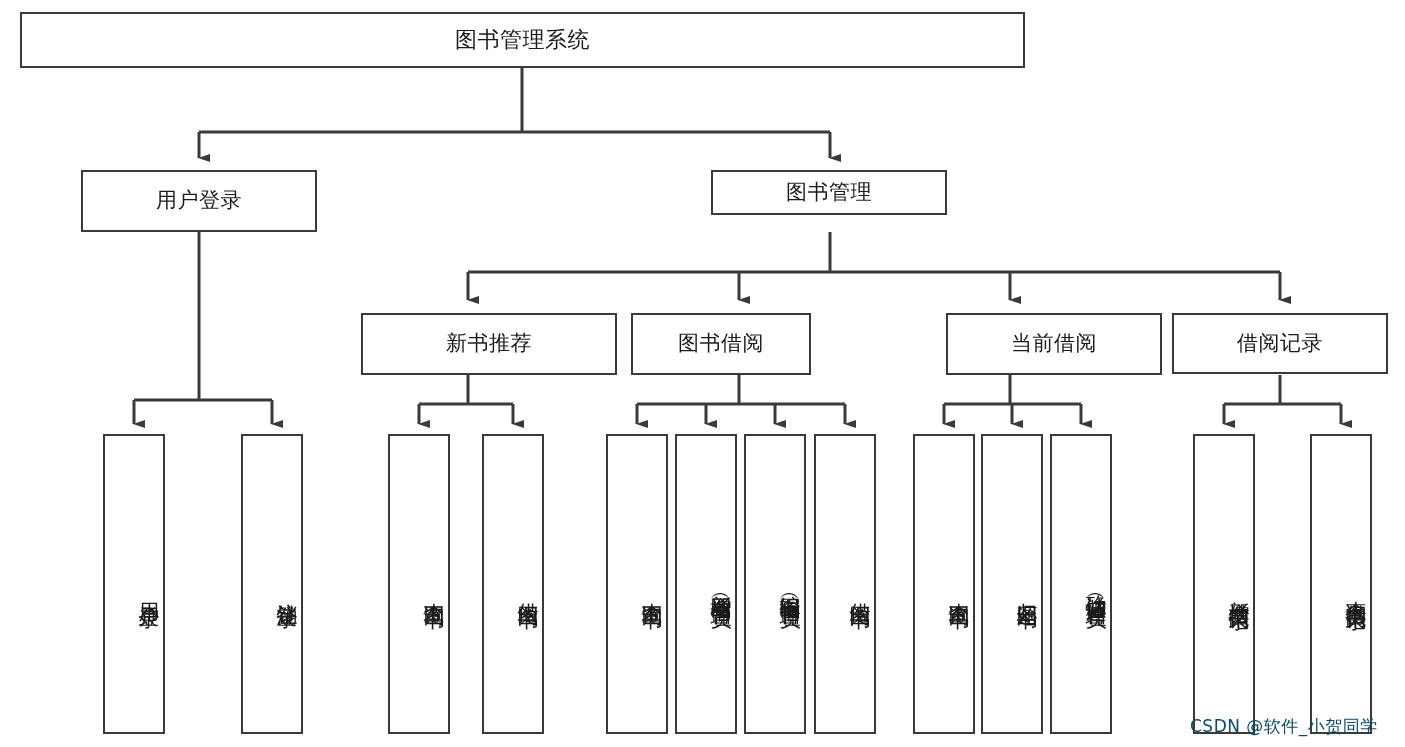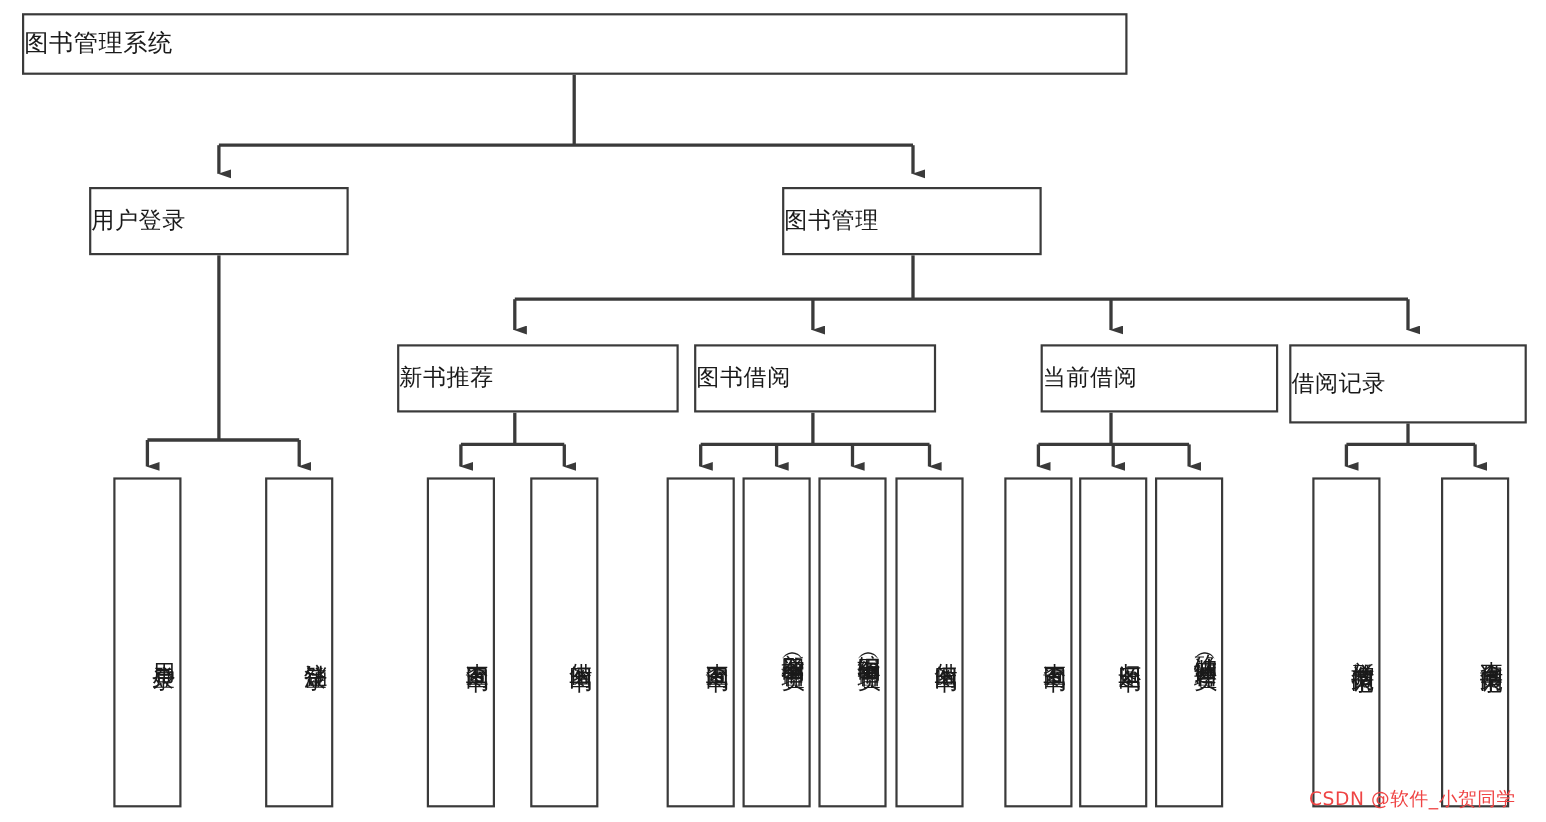--- a/index.html
+++ b/index.html
@@ -17,21 +17,21 @@
     background: #ffffff;
     overflow: hidden;
   }
   .node {
     position: absolute;
     box-sizing: border-box;
     border: 2px solid #3a3a3a;
     background: #ffffff;
     display: flex;
     align-items: center;
-    justify-content: flex-start;
+    justify-content: center;
     color: #1a1a1a;
   }
   .node.h {
     font-size: 21px;
     letter-spacing: 0.5px;
     line-height: 1.2;
   }
   .node.v {
     writing-mode: vertical-rl;
     text-orientation: upright;
@@ -52,21 +52,21 @@
     position: absolute;
     left: 0;
     top: 0;
     width: 1405px;
     height: 747px;
     pointer-events: none;
   }
   .watermark {
     position: absolute;
     font-size: 17px;
-    color: #ef4444;
+    color: #0c4a6e;
     white-space: nowrap;
     letter-spacing: 0.5px;
     text-align: right;
   }
 </style>
 </head>
 <body>
 
 <div id="canvas">
 
@@ -120,34 +120,34 @@
     </g>
   </svg>
 
   <div class="node h root" style="left:20px; top:12px; width:1005px; height:56px;">
     <span>图书管理系统</span>
   </div>
 
   <div class="node h" style="left:81px; top:170px; width:236px; height:62px;">
     <span>用户登录</span>
   </div>
-  <div class="node h" style="left:711px; top:170px; width:236px; height:62px;">
+  <div class="node h" style="left:711px; top:170px; width:236px; height:45px;">
     <span>图书管理</span>
   </div>
 
   <div class="node h" style="left:361px; top:313px; width:256px; height:62px;">
     <span>新书推荐</span>
   </div>
-  <div class="node h" style="left:631px; top:313px; width:220px; height:62px;">
+  <div class="node h" style="left:631px; top:313px; width:180px; height:62px;">
     <span>图书借阅</span>
   </div>
   <div class="node h" style="left:902px; top:313px; width:216px; height:62px;margin-left:44px;">
     <span>当前借阅</span>
   </div>
-  <div class="node h" style="left:1172px; top:313px; width:216px; height:72px;">
+  <div class="node h" style="left:1172px; top:313px; width:216px; height:61px;">
     <span>借阅记录</span>
   </div>
 
   <div class="node v" style="left:103px; top:434px; width:62px; height:300px;">
     <span>用户登录</span>
   </div>
   <div class="node v" style="left:241px; top:434px; width:62px; height:300px;">
     <span>注销登录</span>
   </div>
 

